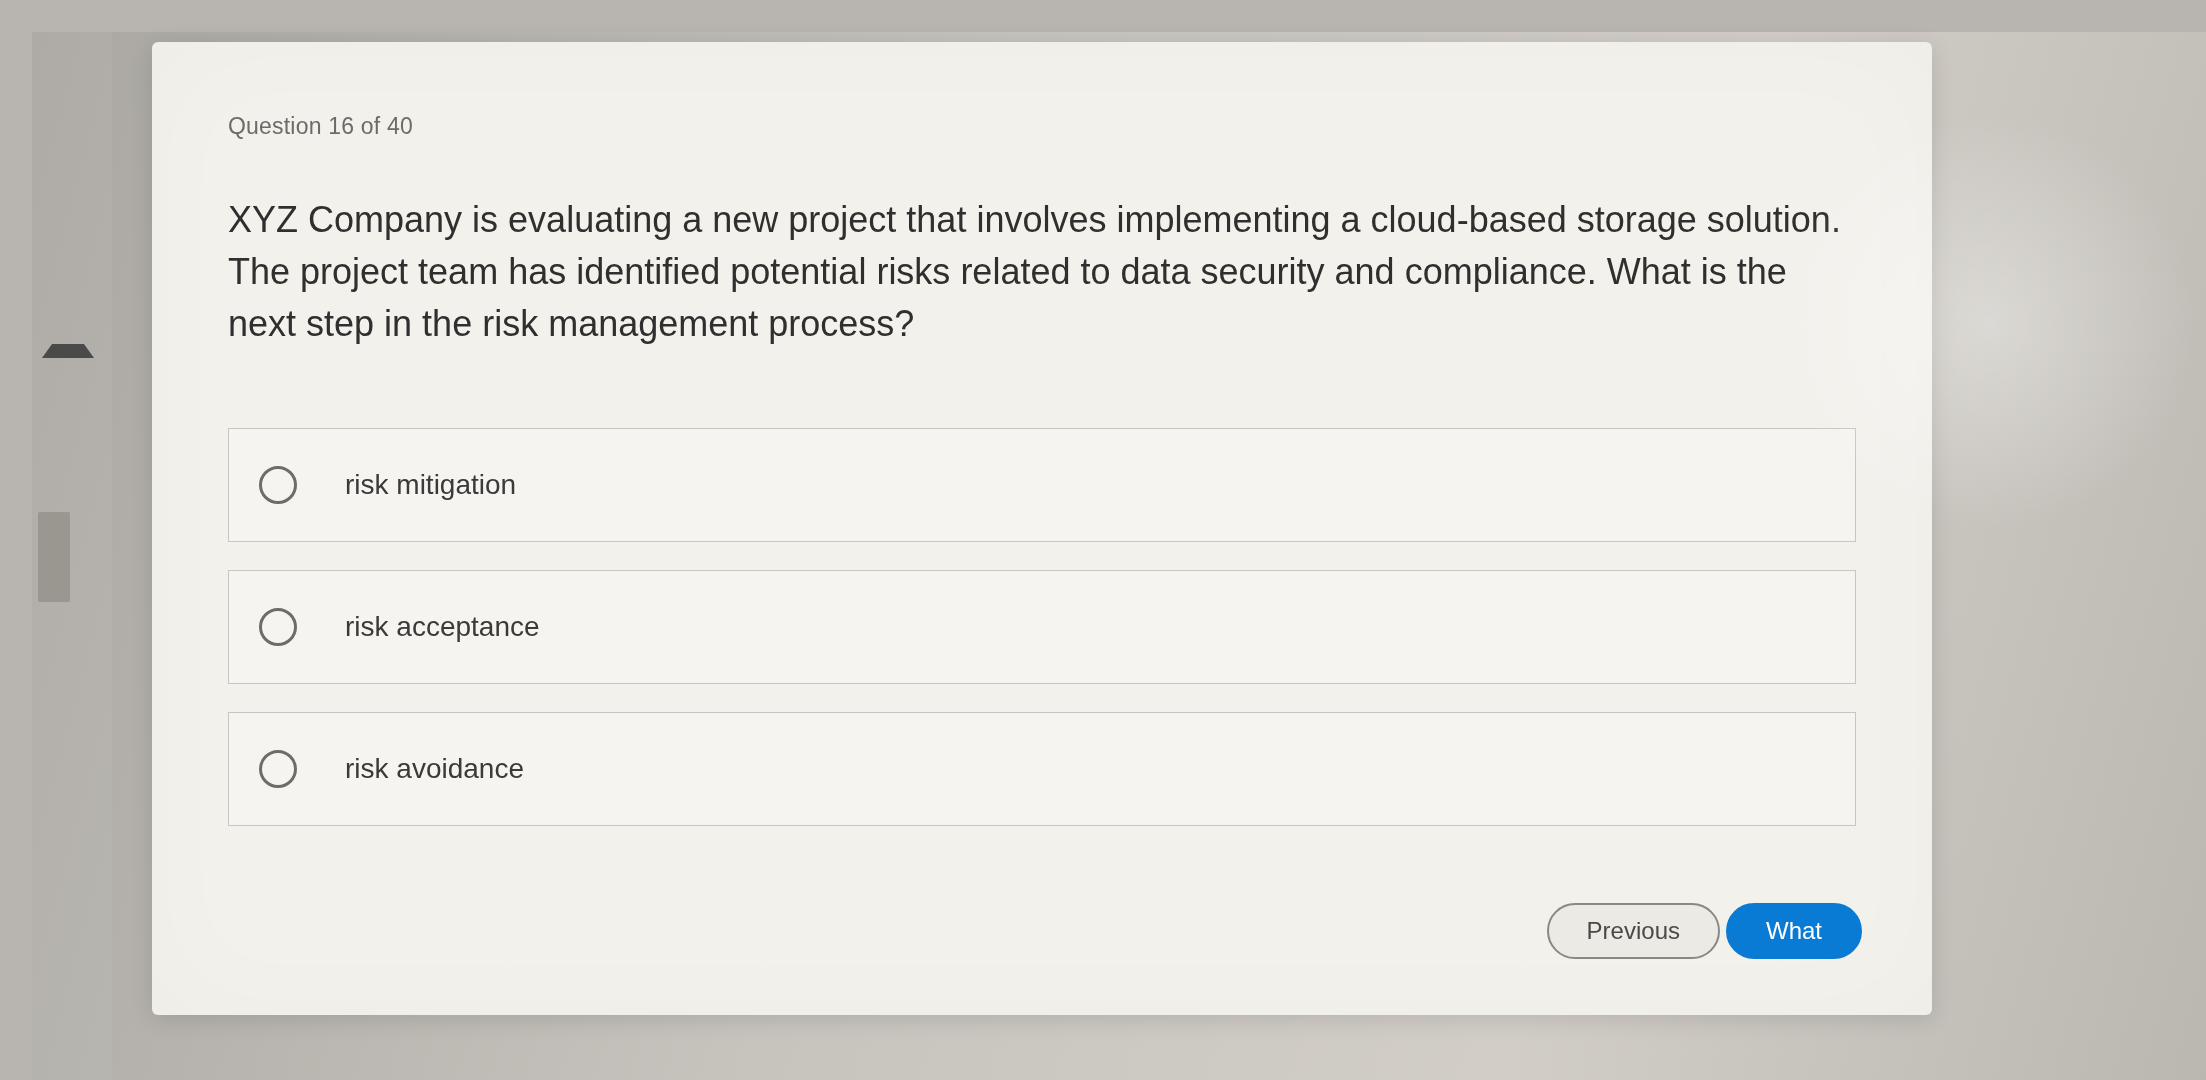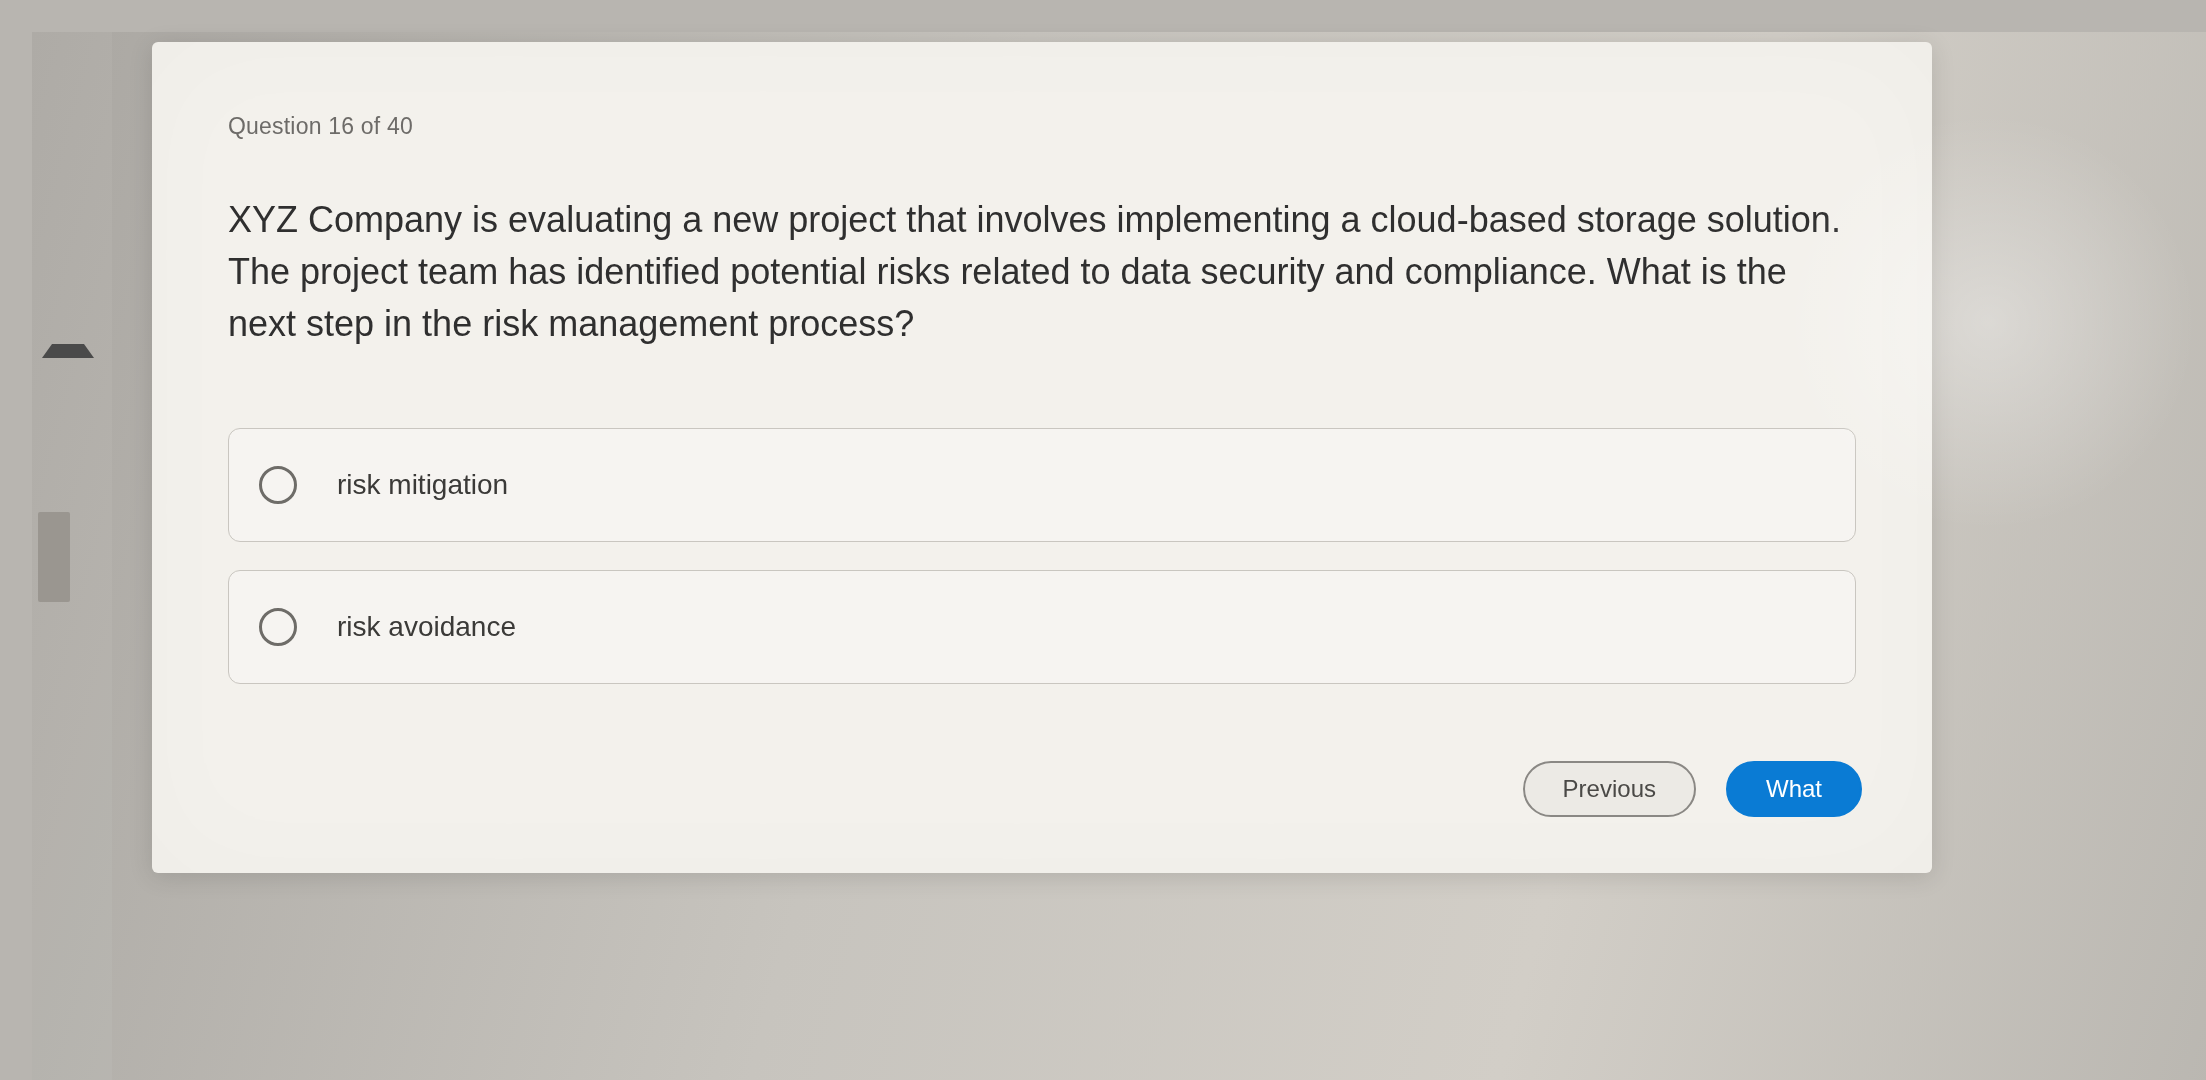--- a/index.html
+++ b/index.html
@@ -63,44 +63,44 @@
     font-size: 36px;
     line-height: 1.45;
     color: #2f2f2f;
     margin-bottom: 45px;
     font-weight: 400;
   }
 
   .options { display: flex; flex-direction: column; gap: 28px; }
   .option {
     border: 1px solid #c9c6c0;
-    border-radius: 12px;
+    border-radius: 0;
     background: rgba(255,255,255,0.25);
     padding: 24px 30px;
     display: flex;
     align-items: center;
-    gap: 24px;
+    gap: 32px;
     cursor: pointer;
   }
   .radio {
     width: 34px; height: 34px;
     border: 3px solid #6e6c68;
     border-radius: 50%;
     flex: 0 0 auto;
     background: transparent;
   }
   .option-label {
     font-size: 28px;
     color: #3b3a38;
   }
 
   .nav-row {
     display: flex;
     justify-content: flex-end;
-    gap: 30px;
+    gap: 6px;
     margin-top: 45px;
     padding-right: 10px;
   }
   .btn {
     font-size: 24px;
     padding: 12px 38px;
     border-radius: 999px;
     cursor: pointer;
     font-family: inherit;
   }
@@ -141,20 +141,24 @@
     <div class="q-text">XYZ Company is evaluating a new project that involves implementing a cloud-based storage solution. The project team has identified potential risks related to data security and compliance. What is the next step in the risk management process?</div>
 
     <div class="options">
 
       <div class="option">
         <span class="radio"></span>
         <span class="option-label">risk mitigation</span>
       </div>
 
 
+      <div class="option">
+        <span class="radio"></span>
+        <span class="option-label">risk acceptance</span>
+      </div>
 
       <div class="option">
         <span class="radio"></span>
         <span class="option-label">risk avoidance</span>
       </div>
 
     </div>
 
     <div class="nav-row">
       <button class="btn btn-prev">Previous</button>

